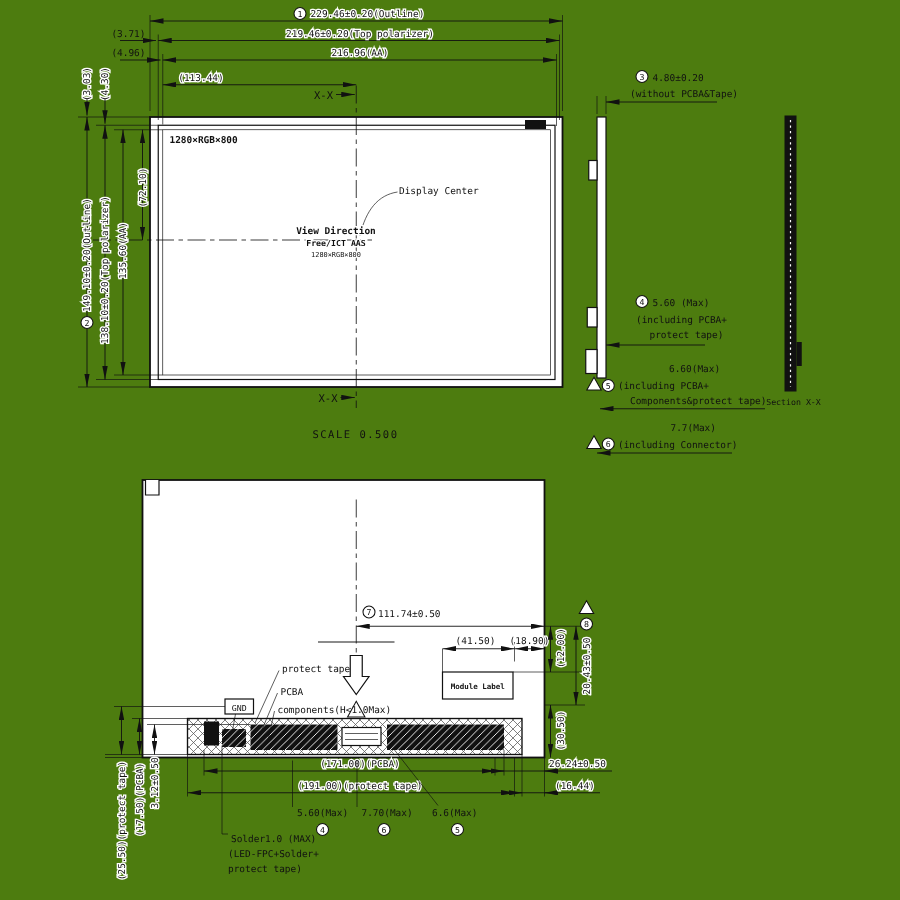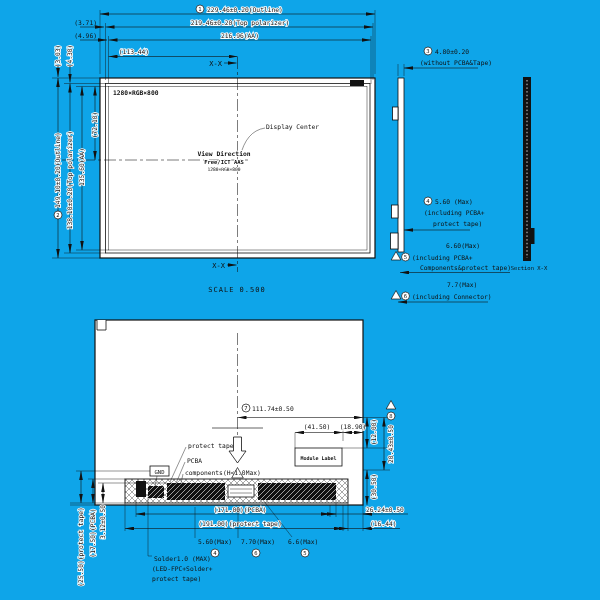--- a/index.html
+++ b/index.html
@@ -1,16 +1,16 @@
 <!DOCTYPE html>
 <html><head>
 <meta charset="utf-8">
 <style>
   html,body{margin:0;padding:0;background:#fff;}
-  #stage{position:relative;width:600px;height:600px;background:#0ea5e9;overflow:hidden;}
+  #stage{position:relative;width:600px;height:600px;background:#4d7c0f;overflow:hidden;}
   svg{display:block;}
   text{font-family:"DejaVu Sans Mono",monospace;fill:#111;}
   .t{font-size:6.3px;}
   .ts{font-size:5.5px;}
   .t7{font-size:7px;}
   .tb{font-weight:bold;}
   .halo{paint-order:stroke;stroke:#fff;stroke-width:1.8px;}
   .ln{stroke:#111;stroke-width:.65;fill:none;}
   .thk{stroke:#111;stroke-width:1.2;fill:#fff;}
   .med{stroke:#111;stroke-width:.8;fill:#fff;}

